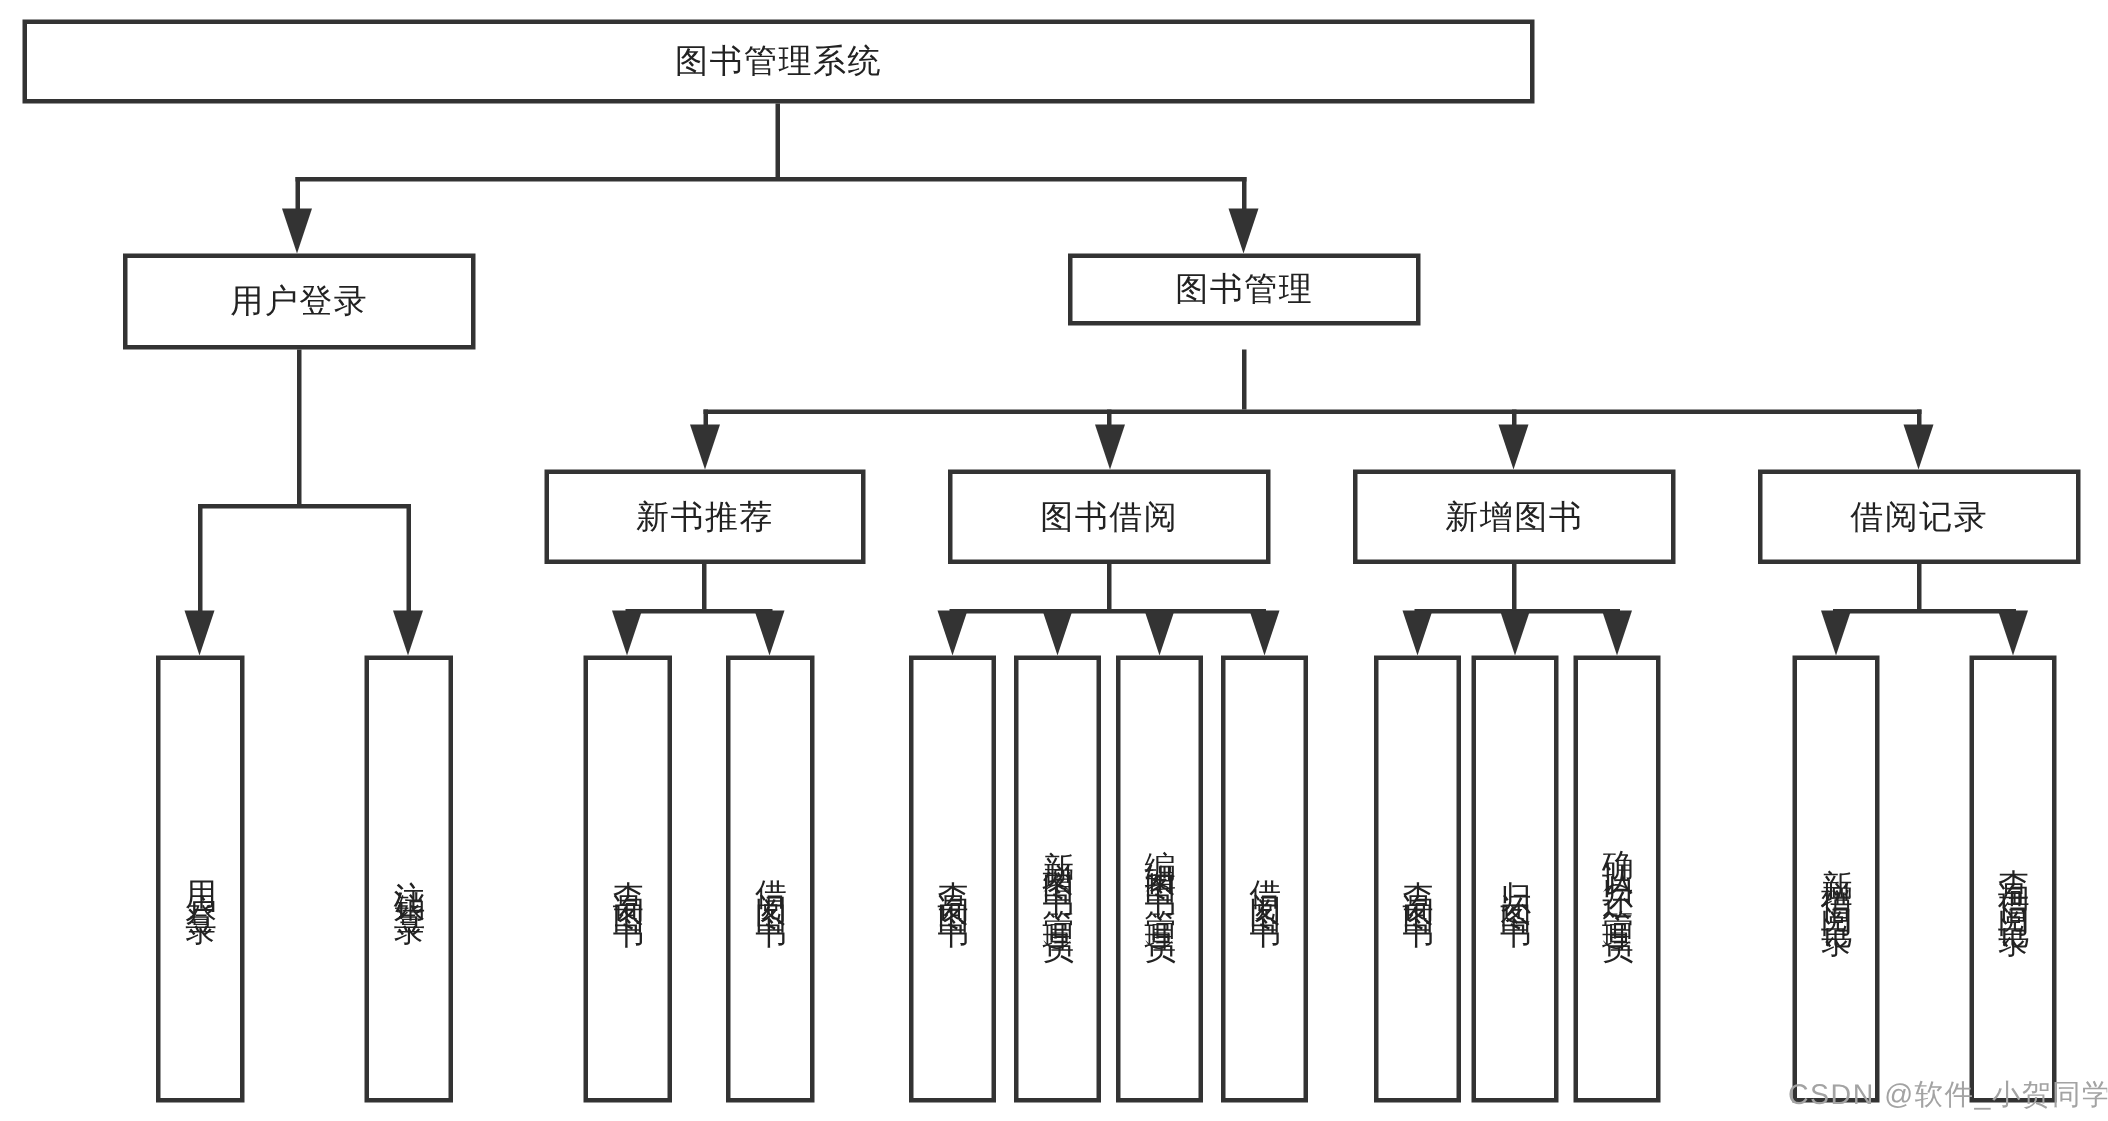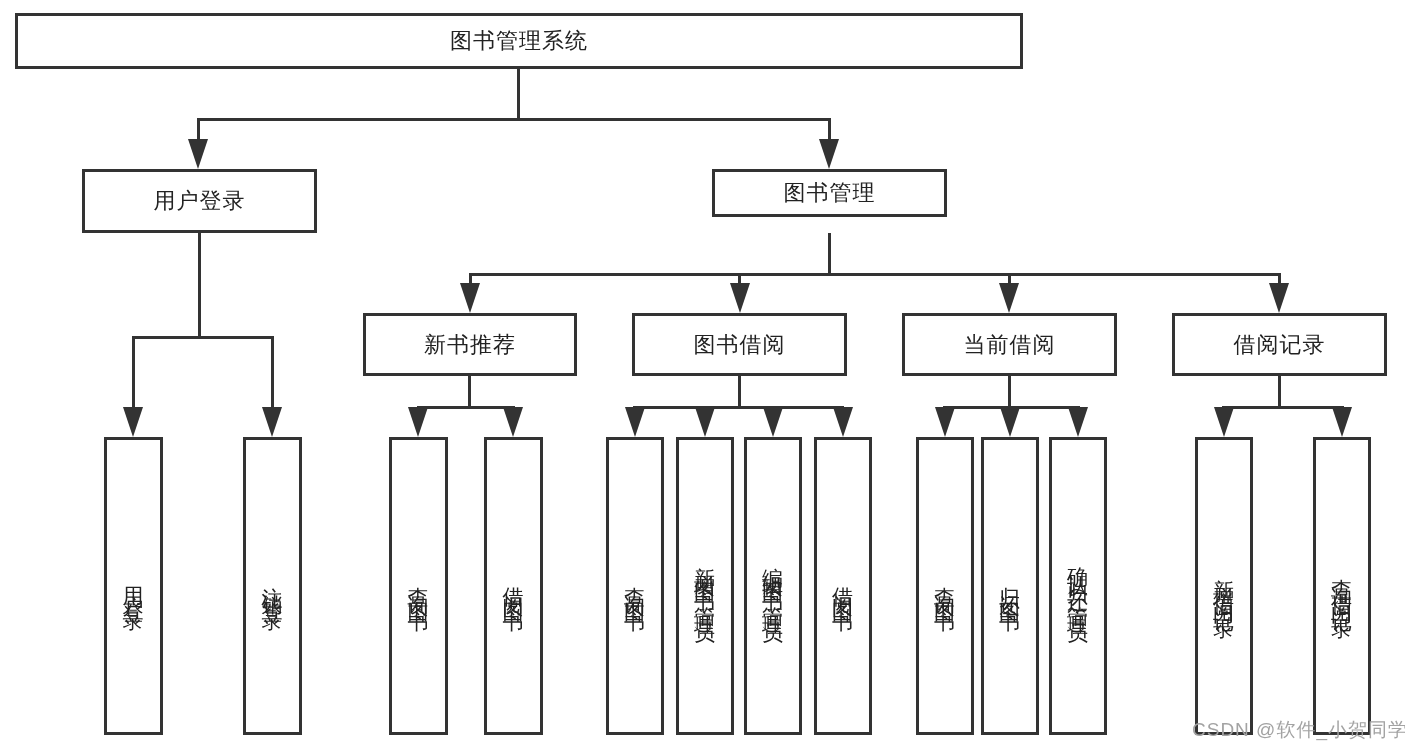--- a/index.html
+++ b/index.html
@@ -106,21 +106,21 @@
   <div class="arrow" style="left:999px;top:283px;"></div>
   <div class="arrow" style="left:1269px;top:283px;"></div>
 
   <div class="box" style="left:363px;top:313px;width:214px;height:63px;text-align:center;">
     <span>新书推荐</span>
   </div>
   <div class="box" style="left:632px;top:313px;width:215px;height:63px;">
     <span>图书借阅</span>
   </div>
   <div class="box" style="left:902px;top:313px;width:215px;height:63px;">
-    <span>当前借阅</span>
+    <span>新增图书</span>
   </div>
   <div class="box" style="left:1172px;top:313px;width:215px;height:63px;">
     <span>借阅记录</span>
   </div>
 
   <div class="vline" style="left:468px;top:376px;height:32px;"></div>
   <div class="hline" style="left:417px;top:406px;width:98px;"></div>
   <div class="arrow" style="left:408px;top:407px;"></div>
   <div class="arrow" style="left:503px;top:407px;"></div>
 

